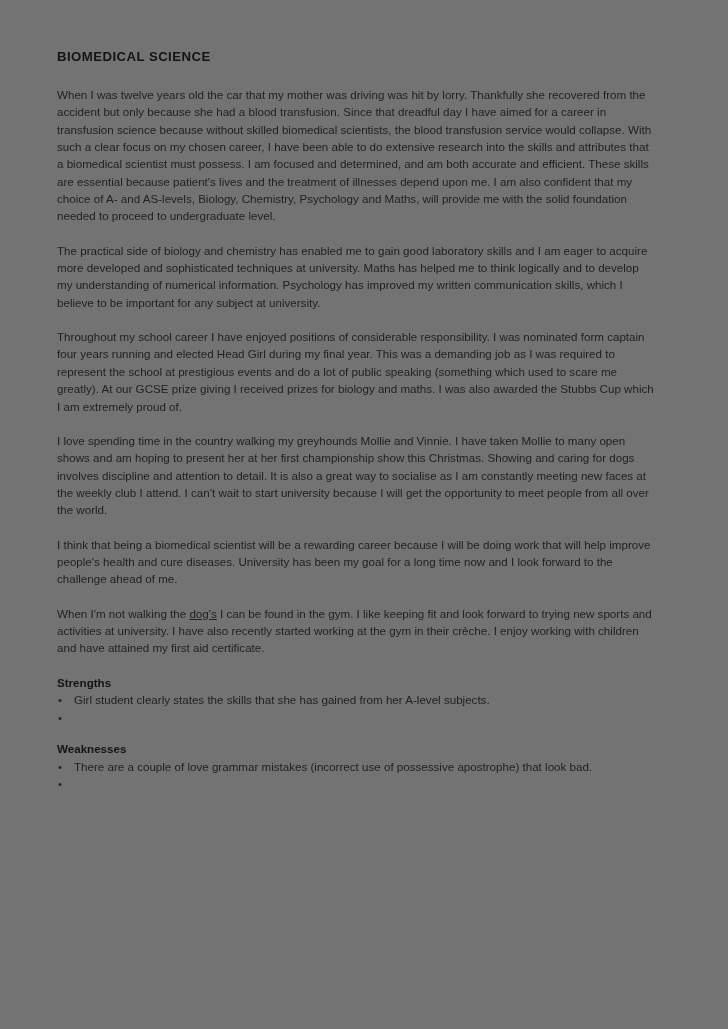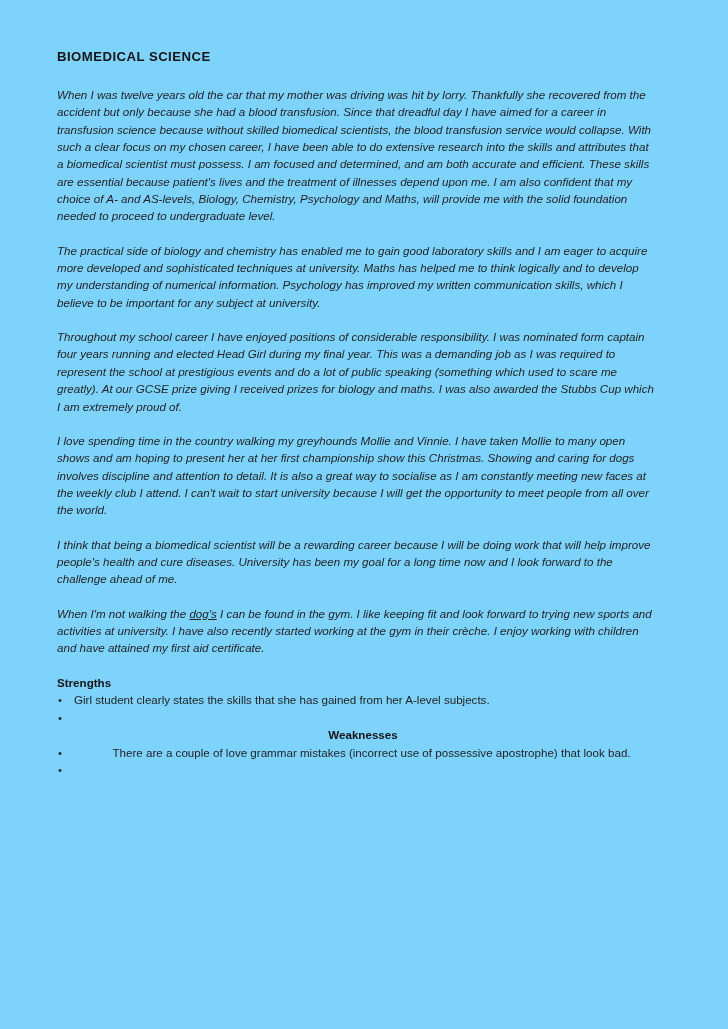--- a/index.html
+++ b/index.html
@@ -4,21 +4,21 @@
 <style>
   html, body {
     margin: 0;
     padding: 0;
     background: #ffffff;
   }
   .page {
     position: relative;
     width: 728px;
     height: 1029px;
-    background: #7dd3fc;
+    background: #737373;
     overflow: hidden;
     font-family: "Liberation Sans", sans-serif;
     color: #1a1a1a;
     -webkit-font-smoothing: antialiased;
   }
   .content {
     position: absolute;
     left: 57px;
     top: 48px;
     width: 612px;
@@ -30,21 +30,20 @@
     line-height: 17px;
     margin: 0 0 21px 0;
     color: #141414;
   }
   .para {
     font-size: 11.6px;
     line-height: 17.35px;
     margin: 0 12px 17px 0;
     text-align: left;
     color: #1f1f1f;
-    font-style: italic;
   }
   .para:last-child { margin-bottom: 0; }
   .para u {
     text-decoration: underline;
     text-underline-offset: 1px;
   }
   .section-head {
     font-size: 11.6px;
     font-weight: bold;
     line-height: 17.35px;
@@ -63,22 +62,22 @@
     padding-left: 17px;
     color: #1f1f1f;
   }
   .bullet-item .dot {
     position: absolute;
     left: 1px;
     top: 0;
     line-height: 17.35px;
     font-size: 11.6px;
   }
-  .strengths-block { margin-bottom: 17px; }
-  .weaknesses-block { margin-bottom: 16px; text-align: center; }
+  .strengths-block { margin-bottom: 31px; }
+  .weaknesses-block { margin-bottom: 16px; }
 </style>
 </head>
 <body>
 
 <div class="page">
   <div class="content">
 
     <h1 class="doc-title">BIOMEDICAL SCIENCE</h1>
 
     <p class="para">When I was twelve years old the car that my mother was driving was hit by lorry. Thankfully she recovered from the accident but only because she had a blood transfusion. Since that dreadful day I have aimed for a career in transfusion science because without skilled biomedical scientists, the blood transfusion service would collapse. With such a clear focus on my chosen career, I have been able to do extensive research into the skills and attributes that a biomedical scientist must possess. I am focused and determined, and am both accurate and efficient. These skills are essential because patient's lives and the treatment of illnesses depend upon me. I am also confident that my choice of A- and AS-levels, Biology, Chemistry, Psychology and Maths, will provide me with the solid foundation needed to proceed to undergraduate level.</p>

